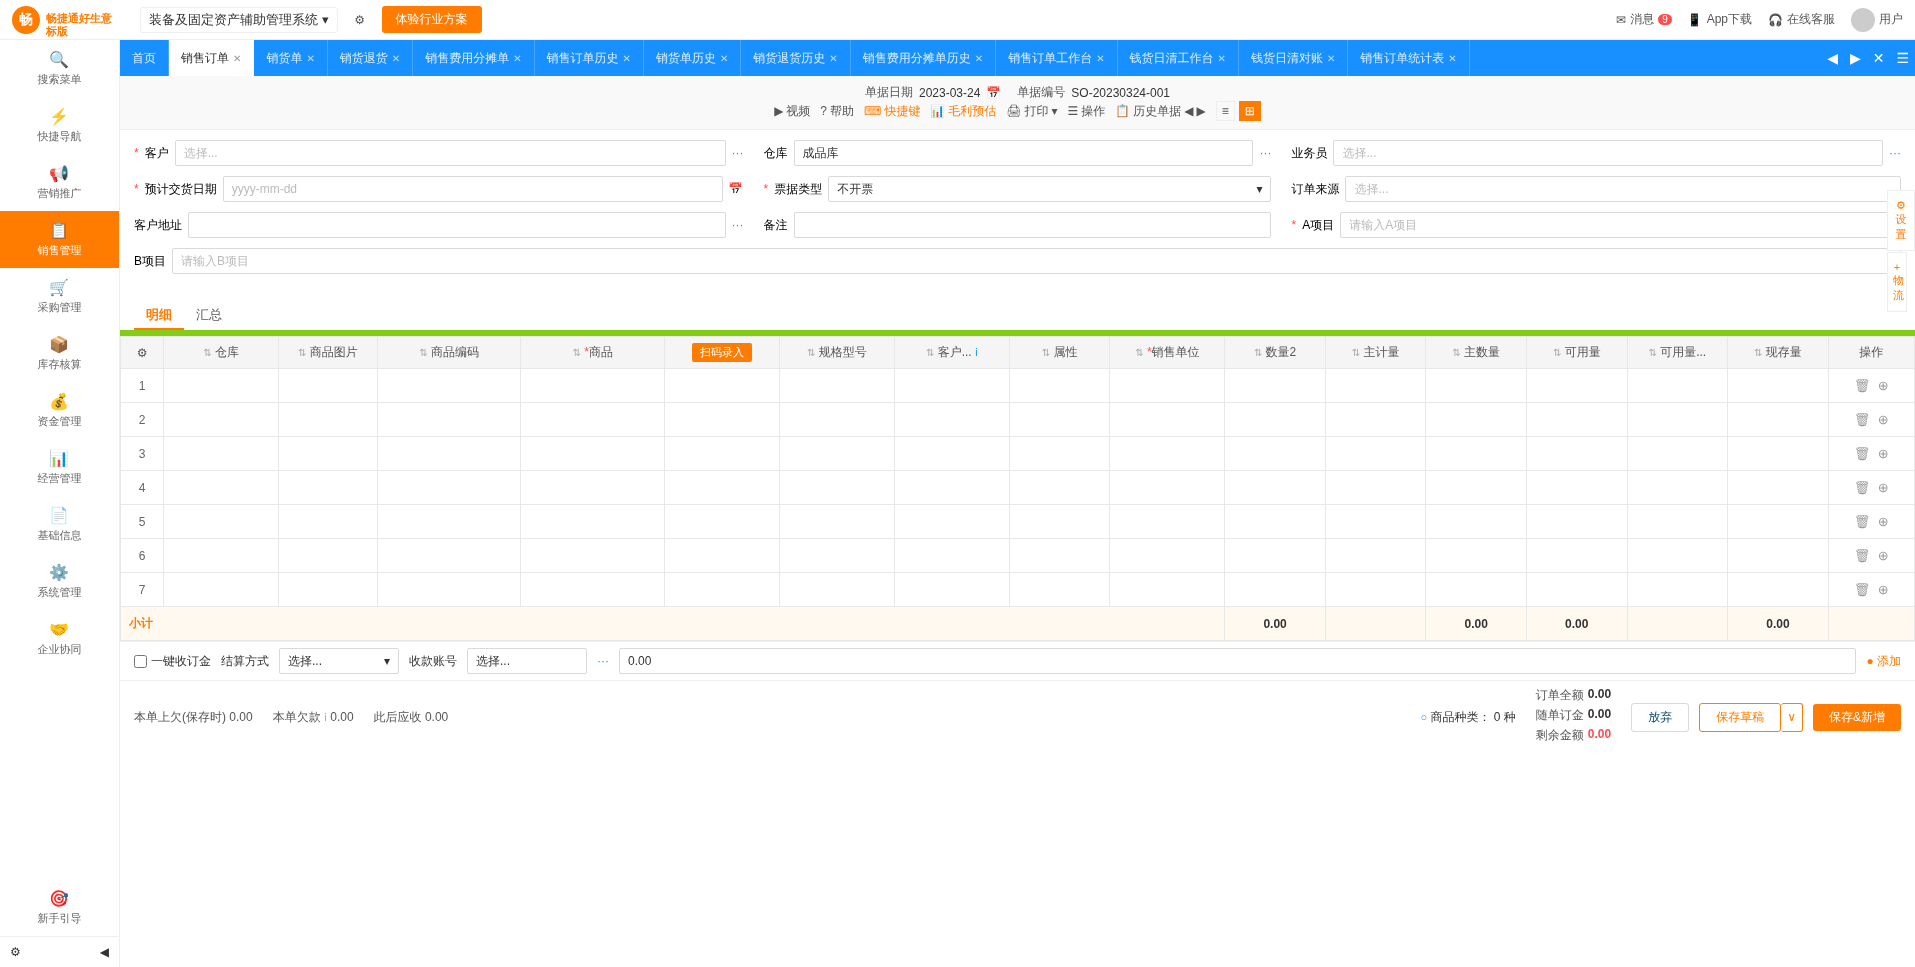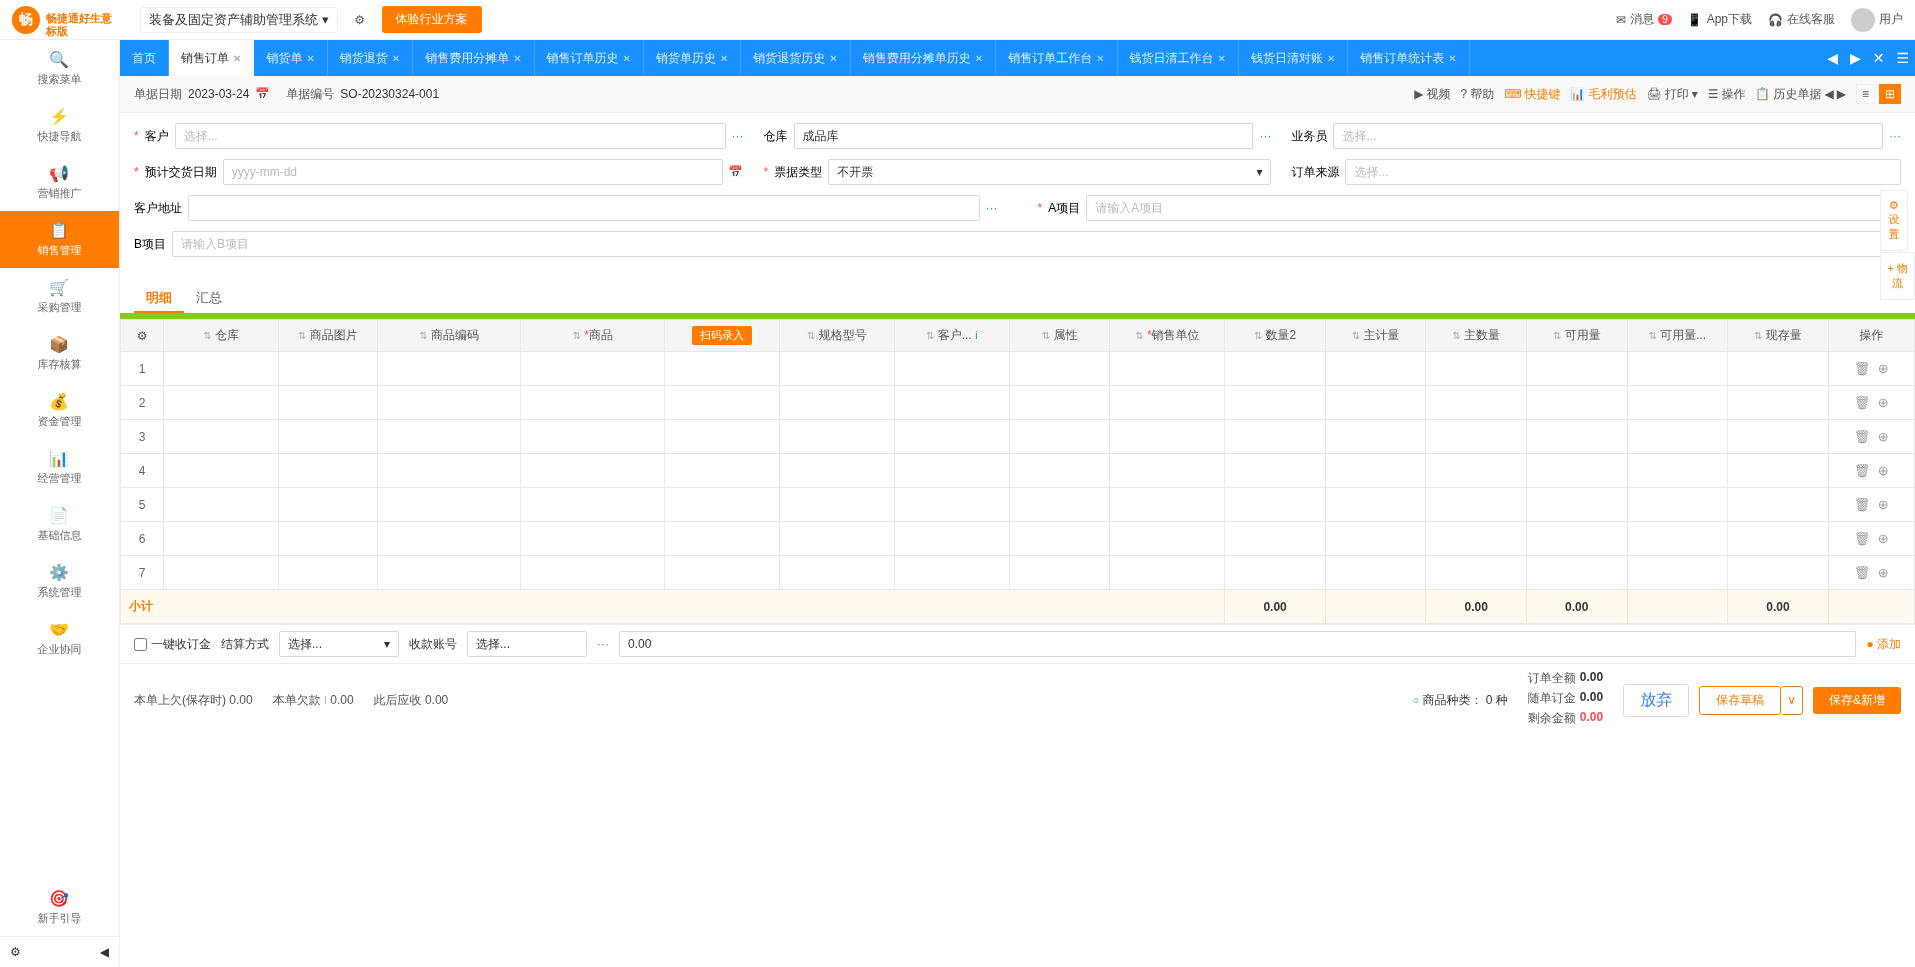--- a/index.html
+++ b/index.html
@@ -39,21 +39,21 @@
     .tab-item { display: flex; align-items: center; padding: 0 12px; height: 36px; color: rgba(255,255,255,0.85); cursor: pointer; font-size: 12px; white-space: nowrap; border-right: 1px solid rgba(255,255,255,0.2); gap: 4px; }
     .tab-item.active { background: #fff; color: #333; }
     .tab-item.active .tab-close { color: #999; }
     .tab-close { font-size: 10px; color: rgba(255,255,255,0.7); cursor: pointer; }
     .tab-nav-btn { color: #fff; padding: 0 6px; cursor: pointer; font-size: 14px; height: 36px; display: flex; align-items: center; }
 
     
     .page-content { flex: 1; background: #fff; overflow: auto; padding: 0; }
 
     
-    .form-header { display: flex; align-items: center; padding: 8px 14px; border-bottom: 1px solid #eee; justify-content: space-between; background: #f9f9f9; }
+    .form-header { display: flex; align-items: center; padding: 8px 14px; border-bottom: 1px solid #eee; justify-content: space-between; background: #f9f9f9; flex-direction: column; }
     .form-header-left { display: flex; align-items: center; gap: 16px; }
     .field-group { display: flex; align-items: center; gap: 6px; }
     .field-label { color: #555; font-size: 12px; }
     .field-value { color: #333; font-size: 12px; }
     .form-header-right { display: flex; align-items: center; gap: 10px; font-size: 12px; color: #555; }
     .header-action { display: flex; align-items: center; gap: 3px; cursor: pointer; }
     .orange-text { color: #ff7c00; }
 
     
     .form-body { padding: 10px 14px; }
@@ -89,21 +89,21 @@
     .bottom-bar { border-top: 1px solid #eee; padding: 6px 14px; display: flex; align-items: center; justify-content: space-between; background: #fff; }
     .bottom-left { display: flex; align-items: center; gap: 20px; font-size: 12px; color: #555; }
     .total-info { font-size: 12px; color: #555; text-align: right; }
     .total-row { display: flex; justify-content: space-between; gap: 4px; margin-bottom: 3px; }
     .total-label { color: #555; }
     .total-value { color: #333; font-weight: bold; }
     .total-value.highlight { color: #ff4d4f; }
 
     
     .bottom-actions { display: flex; gap: 10px; align-items: center; }
-    .btn-discard { border: 1px solid #d9d9d9; background: #fff; border-radius: 3px; padding: 5px 16px; cursor: pointer; font-size: 16px; color: #3b82f6; }
+    .btn-discard { border: 1px solid #d9d9d9; background: #fff; border-radius: 3px; padding: 5px 16px; cursor: pointer; font-size: 12px; color: #0c4a6e; }
     .btn-save-draft { border: 1px solid #ff7c00; background: #fff; border-radius: 3px; padding: 5px 16px; cursor: pointer; font-size: 12px; color: #ff7c00; }
     .btn-save-new { background: #ff7c00; border: none; border-radius: 3px; padding: 5px 16px; cursor: pointer; font-size: 12px; color: #fff; }
 
     
     .table-scroll { overflow-x: auto; overflow-y: hidden; }
     .table-scroll::-webkit-scrollbar { height: 6px; }
     .table-scroll::-webkit-scrollbar-thumb { background: #ccc; border-radius: 3px; }
 
     .payment-row { display: flex; align-items: center; gap: 10px; padding: 6px 14px; border-top: 1px solid #eee; }
     .checkbox-label { display: flex; align-items: center; gap: 4px; font-size: 12px; }
@@ -344,21 +344,21 @@
               <div style="border:1px solid #ff7c00;background:#ff7c00;color:#fff;padding:2px 5px;cursor:pointer;">⊞</div>
             </div>
           </div>
         </div>
 
         <div style="position:absolute;right:0;top:190px;display:flex;flex-direction:column;gap:1px;z-index:10;">
           <div style="width:28px;padding:8px 5px;background:#fff;border:1px solid #eee;cursor:pointer;text-align:center;font-size:11px;color:#ff7c00;">
             <span>⚙</span><br>
             <span>设置</span>
           </div>
-          <div style="width:35px;padding:8px 5px;background:#fff;border:1px solid #eee;cursor:pointer;text-align:center;font-size:11px;color:#ff7c00;">
+          <div style="width:20px;padding:8px 5px;background:#fff;border:1px solid #eee;cursor:pointer;text-align:center;font-size:11px;color:#ff7c00;">
             <span>+ 物流</span>
           </div>
         </div>
 
         <div class="form-body">
 
           <div class="form-row">
             <div class="form-cell" style="flex:1.2;">
               <span class="req">*</span>
               <label>客户</label>
@@ -402,20 +402,24 @@
             </div>
           </div>
 
           <div class="form-row">
             <div class="form-cell" style="flex:1.2;">
               <label>客户地址</label>
               <input class="form-input" type="text" style="">
               <span class="ellipsis-btn">···</span>
             </div>
             <div style="width:20px;"></div>
+            <div class="form-cell" style="flex:1;">
+              <label>备注</label>
+              <input class="form-input" type="text" style="">
+            </div>
             <div style="width:20px;"></div>
             <div class="form-cell" style="flex:1.2;">
               <span class="req">*</span>
               <label>A项目</label>
               <input class="form-input" type="text" placeholder="请输入A项目" style="">
             </div>
           </div>
 
           <div class="form-row">
             <div class="form-cell" style="flex:1.2;">

